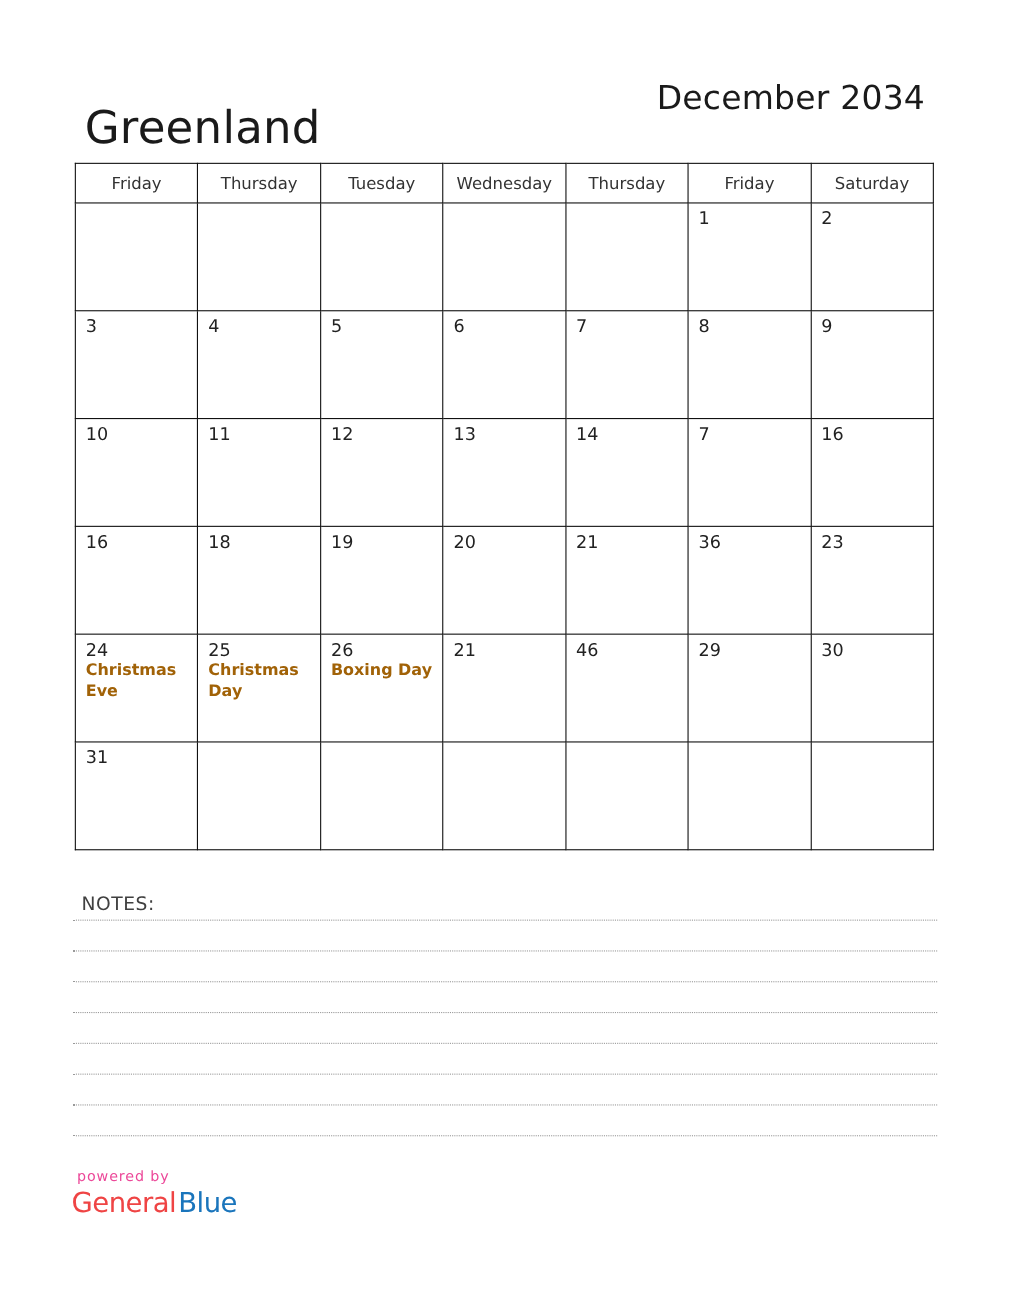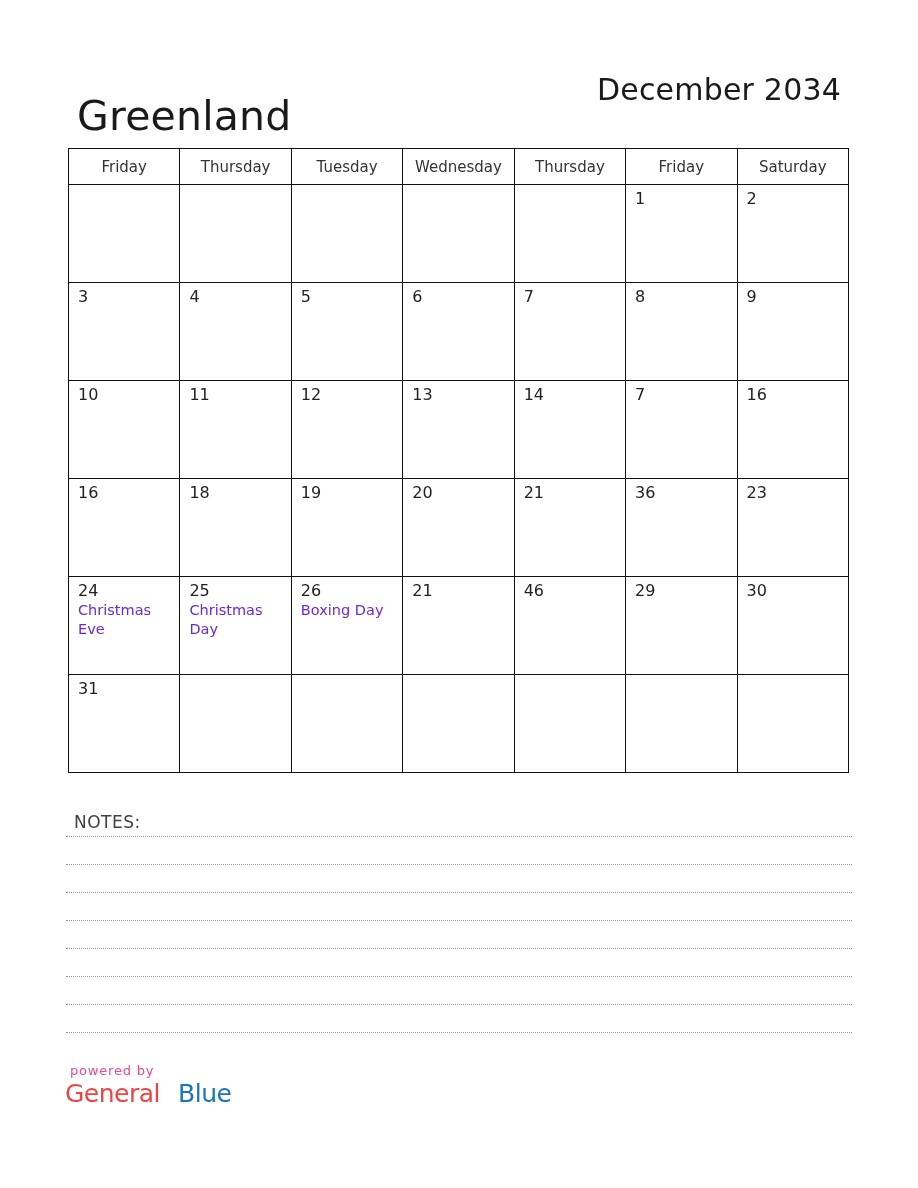--- a/index.html
+++ b/index.html
@@ -7,27 +7,27 @@
          font-family:"DejaVu Sans", sans-serif; color:#222; }
   .title { position:absolute; top:92px; font-size:41px; font-weight:normal; color:#1a1a1a; letter-spacing:0.2px; }
   .title.left { left:77px; }
   .title.right { right:77px; font-size:30px; top:72px; }
   table.cal { position:absolute; left:68px; top:148px; width:781px; border-collapse:collapse; table-layout:fixed; }
   table.cal th, table.cal td { border:1.3px solid #111; }
   table.cal th { height:35px; font-weight:normal; font-size:15px; color:#333; text-align:center; vertical-align:middle; padding:0; }
   table.cal td { height:97px; vertical-align:top; padding:0; }
   .cell { padding:4px 8px 0 9px; }
   .day { font-size:16px; color:#222; line-height:20px; }
-  .hol { font-size:14.5px; color:#6d28d9; line-height:19px; }
+  .hol { font-size:14.5px; color:#a16207; line-height:19px;font-weight:bold; }
   .notes-label { position:absolute; left:74px; top:812px; font-size:17px; color:#404040; letter-spacing:0.5px; }
   .note-line { position:absolute; left:66px; width:786px; height:0; border-top:1.5px dotted #999; }
   .powered { position:absolute; left:70px; top:1063px; font-size:13px; color:#ec4899; letter-spacing:0.8px; }
   .brand { position:absolute; left:65px; top:1079px; font-size:25px; letter-spacing:-0.5px; }
   .brand .gen { color:#ef4444; }
-  .brand .blue { color:#1a75bc; margin-left:18px; }
+  .brand .blue { color:#1a75bc; margin-left:2px; }
 </style>
 </head>
 <body>
 
 <div class="title left">Greenland</div>
 <div class="title right">December 2034</div>
 
 <table class="cal">
   <thead>
     <tr>

